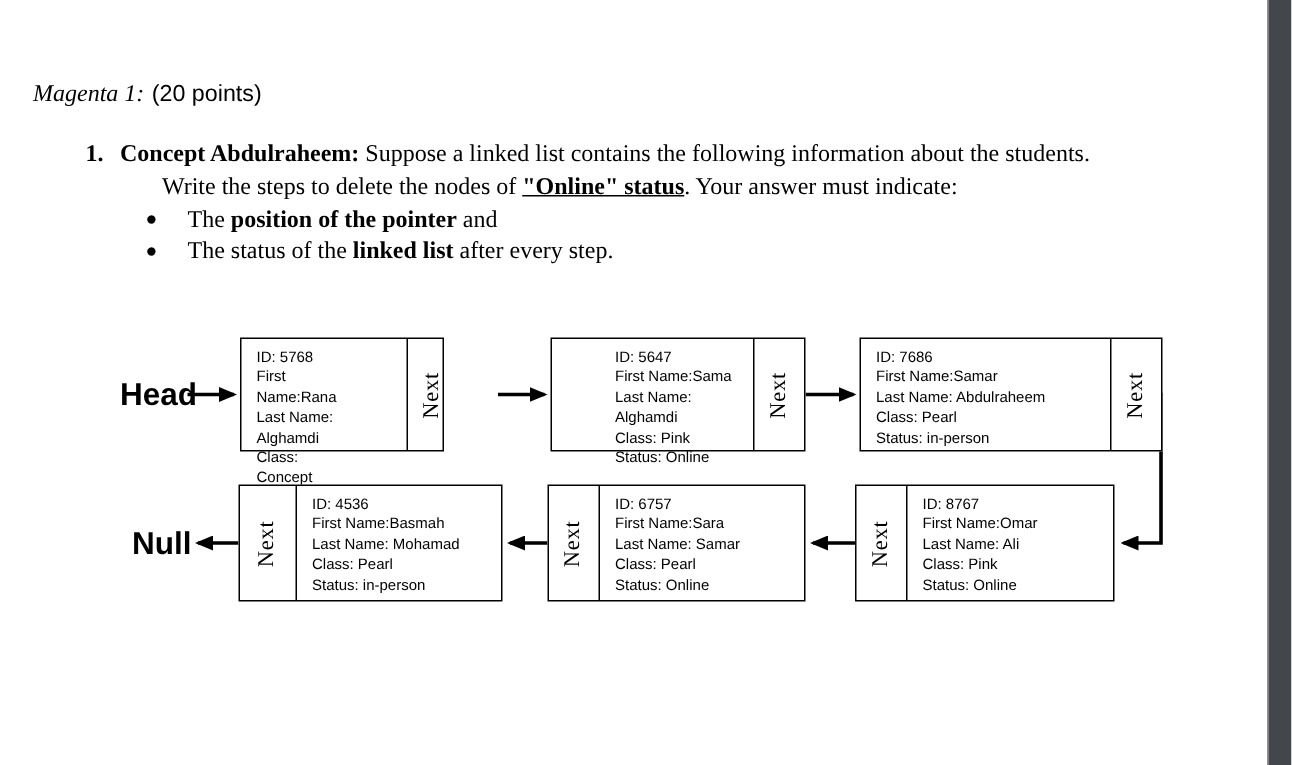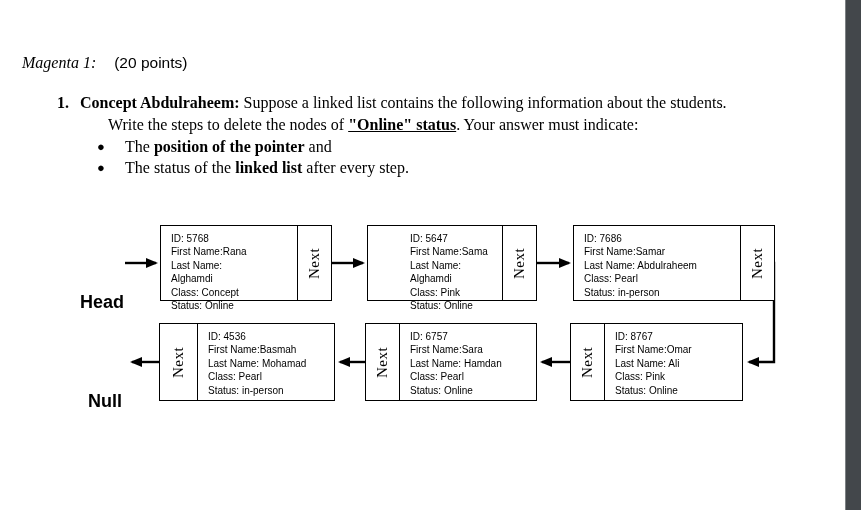--- a/index.html
+++ b/index.html
@@ -8,21 +8,21 @@
 
   
   .right-bar {
     position:absolute; top:0; right:0; width:16px; height:510px;
     background:#43474b; border-left:1px solid #7d8184;
   }
 
   
   .heading { position:absolute; left:22px; top:54px; white-space:nowrap; }
   .h-italic { font-style:italic; font-size:16px; font-family:"Liberation Serif",serif; }
-  .h-points { font-style:normal; font-size:15.5px; font-family:"Liberation Sans",sans-serif; margin-left:18px; }
+  .h-points { font-style:normal; font-size:15.5px; font-family:"Liberation Sans",sans-serif; margin-left:5px; }
 
   
   .pline { position:absolute; white-space:nowrap; font-size:16px; }
   .line1 { left:57px; top:94px; }
   .item-num { font-weight:bold; display:inline-block; width:23px; }
   .line1 b, .pline b { font-weight:bold; }
   .line2 { left:80px; top:116px;margin-left:28px; }
   .u { text-decoration:underline; }
   .bullet { left:97px; top:138px; }
   .bullet2 { top:159px; }
@@ -46,21 +46,21 @@
   .node.top .nnext { border-left:1.5px solid #000; }
   .node.bottom .nnext { border-right:1.5px solid #000; }
   .node.bottom .nnext.wide { flex:0 0 38px; }
   .vtext {
     transform:rotate(-90deg);
     font-family:"Liberation Serif",serif; font-size:15px; white-space:nowrap; letter-spacing:0.5px;
   }
 
   .ptr-label {
     position:absolute; z-index:1; font-family:"Liberation Sans",sans-serif;
-    font-weight:bold; font-size:18px; white-space:nowrap;margin-top:40px;
+    font-weight:bold; font-size:21px; white-space:nowrap;
   }
   .head-label { left:80px; top:42px; }
   .null-label { left:88px; top:141px; }
 
   .arrow { stroke:#000; stroke-width:2.4; fill:none; }
 </style>
 </head>
 <body>
 
 <div class="heading">
@@ -96,21 +96,21 @@
     <path class="arrow" d="M537,53 H569" marker-end="url(#ah)"></path>
     <path class="arrow" d="M743,53 H774 V152 H749" marker-end="url(#ah)"></path>
     <path class="arrow" d="M570,152 H542" marker-end="url(#ah)"></path>
     <path class="arrow" d="M365,152 H340" marker-end="url(#ah)"></path>
     <path class="arrow" d="M159,152 H132" marker-end="url(#ah)"></path>
   </svg>
 
   <div class="ptr-label head-label">Head</div>
   <div class="ptr-label null-label">Null</div>
 
-  <div class="node top" style="left:160px; width:172px;gap:44px;">
+  <div class="node top" style="left:160px; width:136px;gap:44px;">
     <div class="ndata">
       <div>ID: 5768</div>
       <div>First Name:Rana</div>
       <div>Last Name: Alghamdi</div>
       <div>Class: Concept</div>
       <div>Status: Online</div>
     </div>
     <div class="nnext">
       <span class="vtext">Next</span>
     </div>
@@ -155,21 +155,21 @@
     </div>
   </div>
 
   <div class="node bottom" style="left:365px; width:172px;">
     <div class="nnext">
       <span class="vtext">Next</span>
     </div>
     <div class="ndata">
       <div>ID: 6757</div>
       <div>First Name:Sara</div>
-      <div>Last Name: Hamdan</div>
+      <div>Last Name: Samar</div>
       <div>Class: Pearl</div>
       <div>Status: Online</div>
     </div>
   </div>
 
   <div class="node bottom" style="left:570px; width:173px;">
     <div class="nnext">
       <span class="vtext">Next</span>
     </div>
     <div class="ndata">

